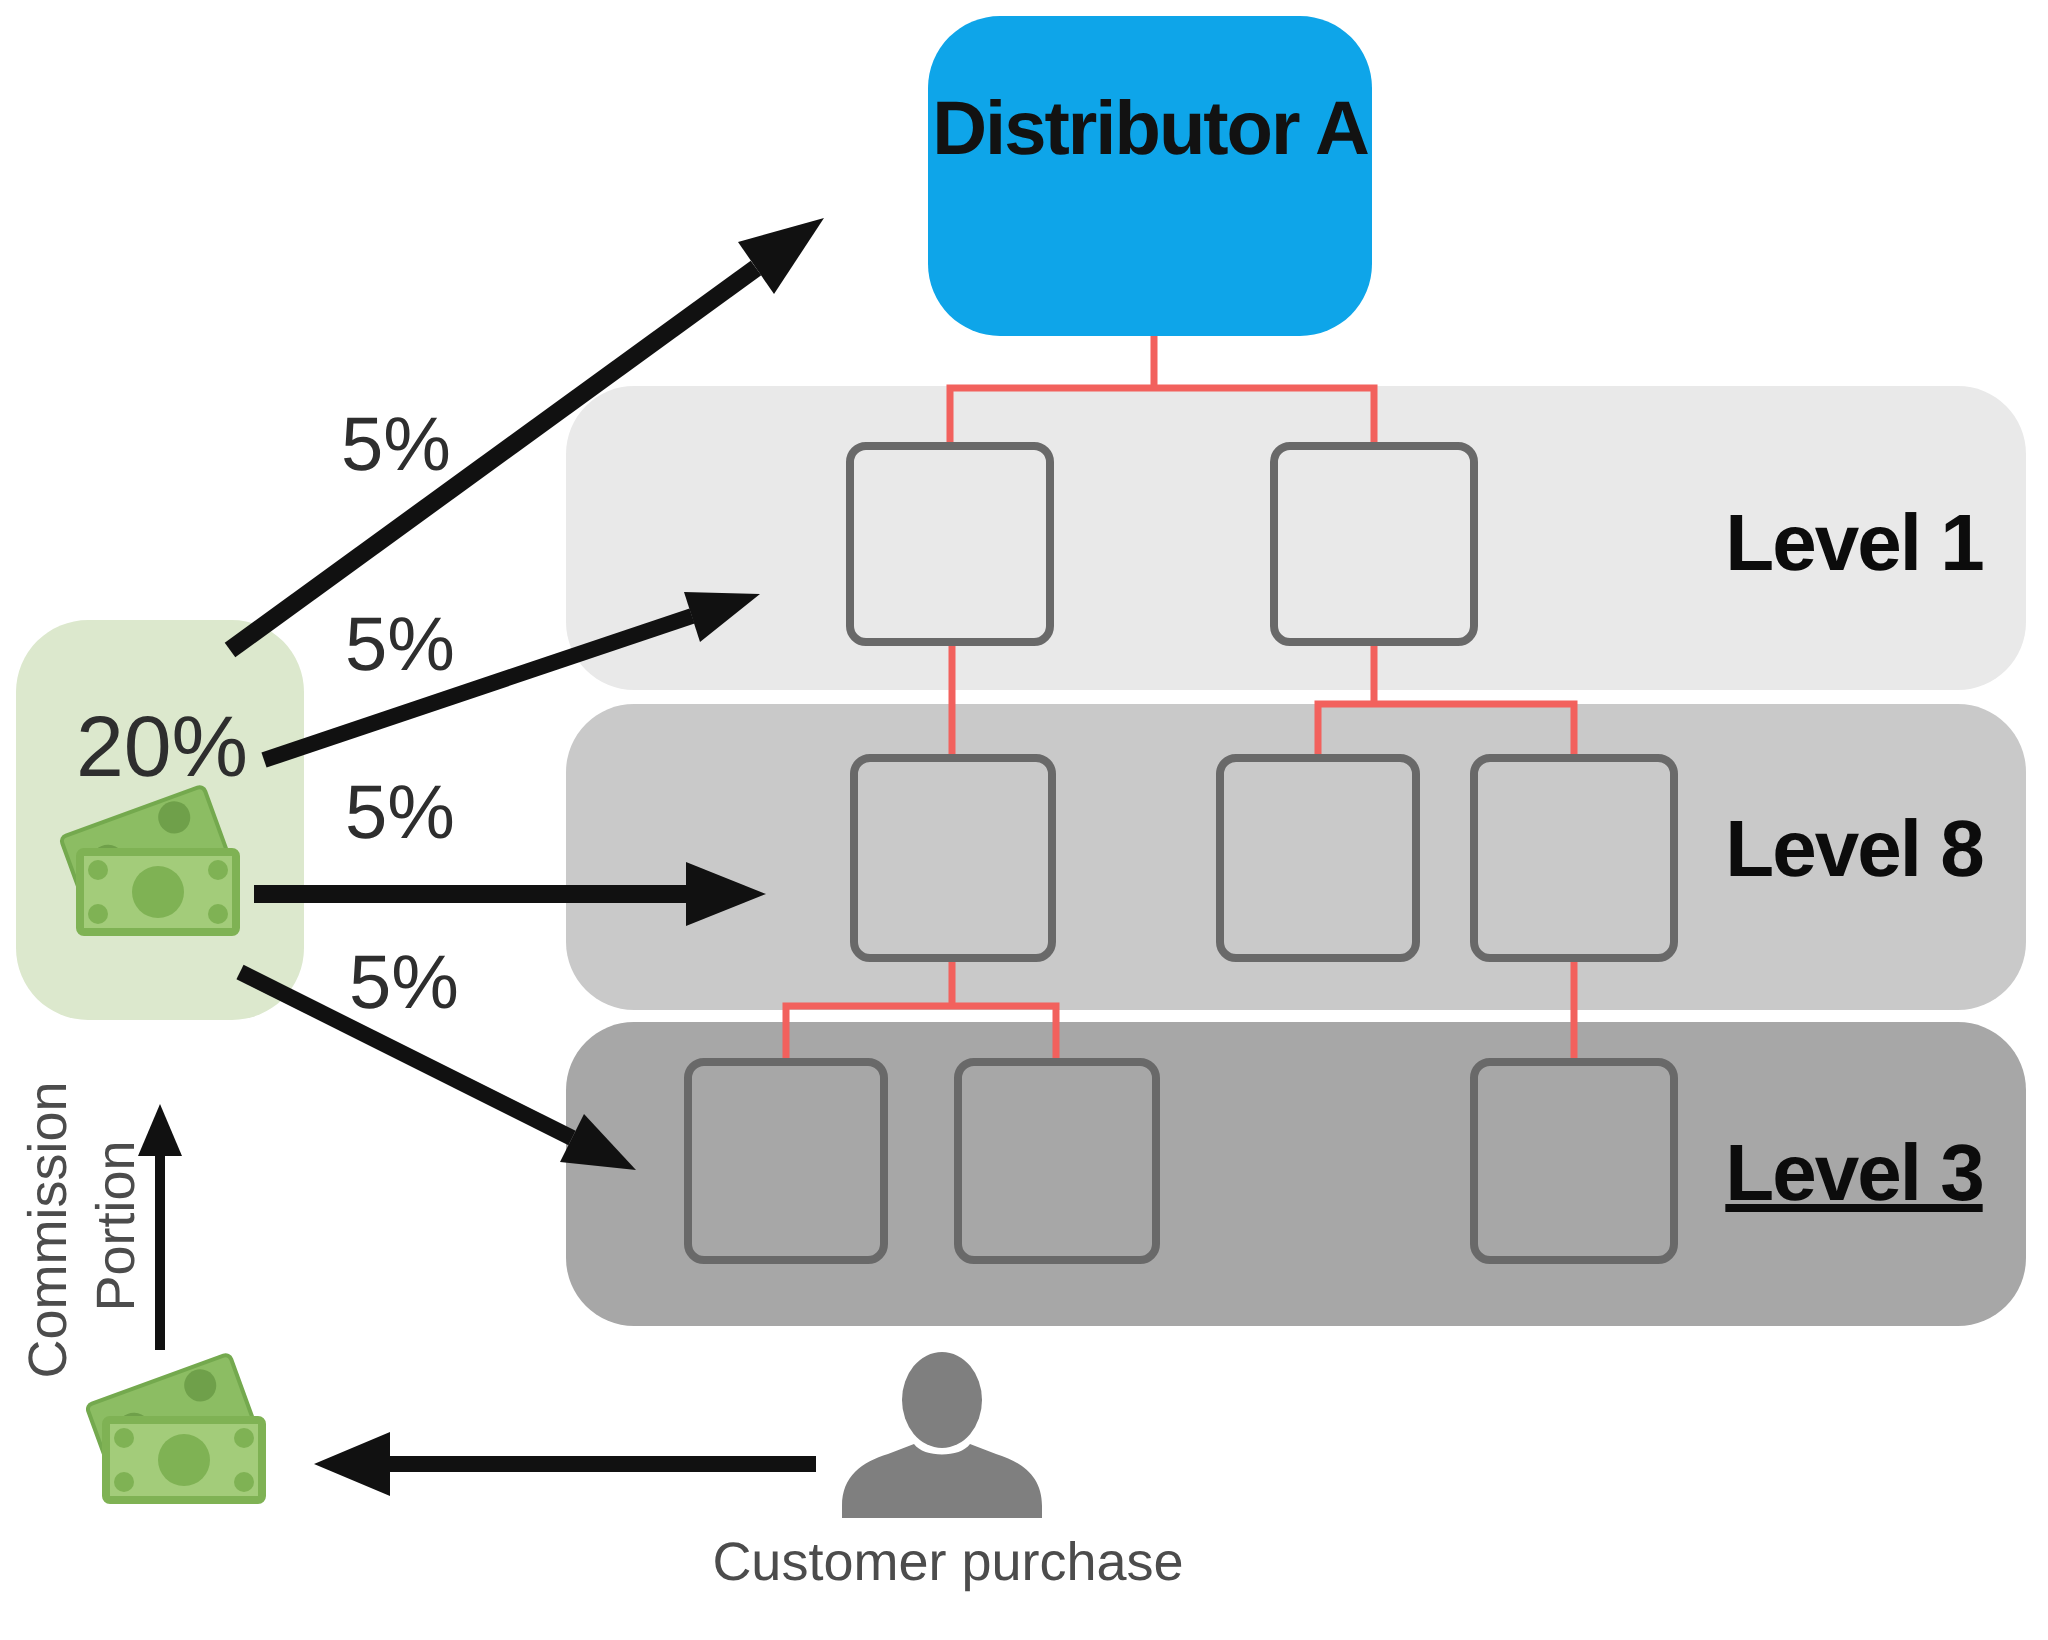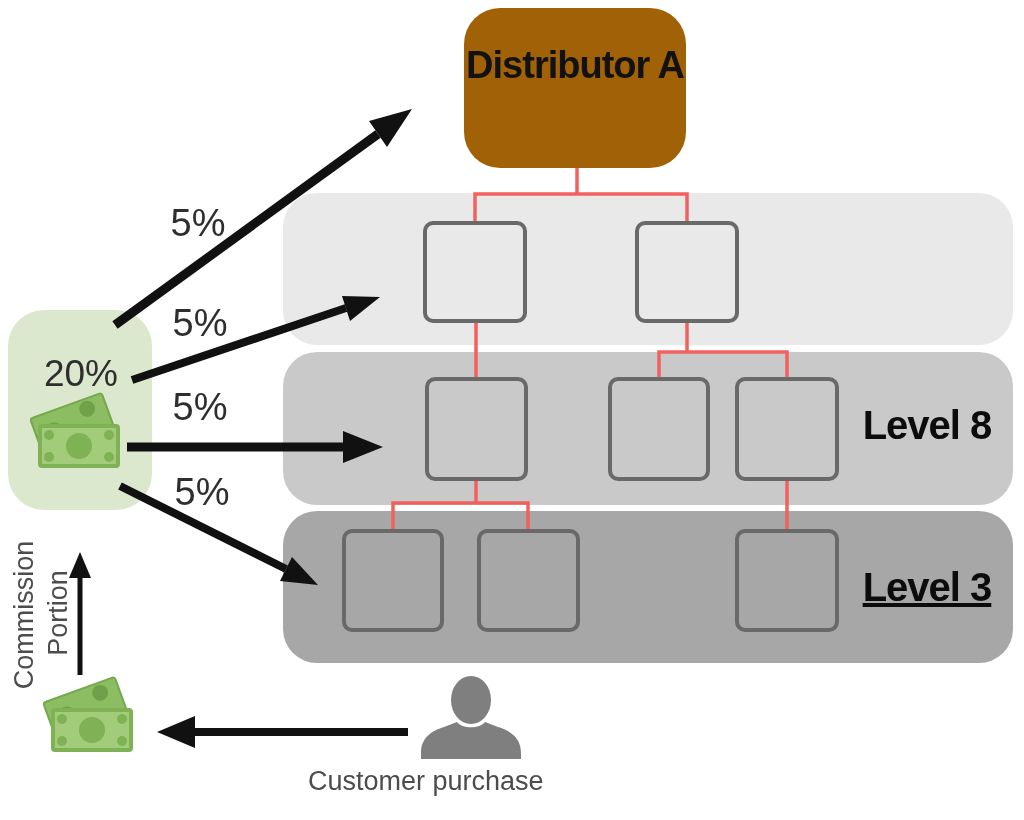--- a/index.html
+++ b/index.html
@@ -14,37 +14,37 @@
   .lvl-label{
     position:absolute;left:842px;width:170px;text-align:center;z-index:3;
     font-size:40px;font-weight:bold;color:#0c0c0c;line-height:40px;letter-spacing:-1px;
   }
   .mbox{
     position:absolute;border:4px solid #696969;border-radius:10px;
     background:transparent;box-sizing:border-box;z-index:3;
   }
   #distributor{
     position:absolute;left:464px;top:8px;width:222px;height:160px;border-radius:36px;
-    background:#a16207;z-index:3;text-align:center;box-sizing:border-box;padding-top:34px;
+    background:#0ea5e9;z-index:3;text-align:center;box-sizing:border-box;padding-top:34px;
     font-size:38px;font-weight:bold;color:#121212;line-height:46px;letter-spacing:-1px;
   }
   #commission-box{
     position:absolute;left:8px;top:310px;width:144px;height:200px;border-radius:36px;
     background:#dce8cd;z-index:1;
   }
   .pct{
     position:absolute;width:64px;text-align:center;z-index:5;
     font-size:38px;font-weight:300;color:#2e2e2e;line-height:38px;
   }
   #rate20{
     position:absolute;left:26px;top:352px;width:110px;text-align:center;z-index:5;
-    font-size:37px;font-weight:300;color:#2e2e2e;line-height:44px;
+    font-size:43px;font-weight:300;color:#2e2e2e;line-height:44px;
   }
   .caption{font-size:27px;font-weight:300;color:#4c4c4c;}
-  #customer-caption{position:absolute;left:308px;top:766px;width:300px;text-align:left;z-index:5;}
+  #customer-caption{position:absolute;left:324px;top:766px;width:300px;text-align:center;z-index:5;}
   .vtext{position:absolute;width:180px;height:30px;text-align:center;white-space:nowrap;
     transform:rotate(-90deg);z-index:5;line-height:30px;}
   #vt-commission{left:-66px;top:600px;}
   #vt-portion{left:-32px;top:598px;}
   svg.layer{position:absolute;left:0;top:0;pointer-events:none;}
   #connector-layer{z-index:2;}
   #overlay-layer{z-index:4;}
 </style>
 </head>
 <body>
@@ -69,20 +69,21 @@
   <div class="mbox" style="left:635px;top:221px;width:104px;height:102px;"></div>
 
   <div class="mbox" style="left:425px;top:377px;width:103px;height:104px;"></div>
   <div class="mbox" style="left:608px;top:377px;width:102px;height:104px;"></div>
   <div class="mbox" style="left:735px;top:377px;width:104px;height:104px;"></div>
 
   <div class="mbox" style="left:342px;top:529px;width:102px;height:103px;"></div>
   <div class="mbox" style="left:477px;top:529px;width:103px;height:103px;"></div>
   <div class="mbox" style="left:735px;top:529px;width:104px;height:103px;"></div>
 
+  <div class="lvl-label" style="top:252px;">Level 1</div>
   <div class="lvl-label" style="top:405px;">Level 8</div>
   <div class="lvl-label" style="top:567px;text-decoration:underline;">Level 3</div>
 
   <div id="commission-box"></div>
   <div id="rate20">20%</div>
 
   <div class="pct" style="left:166px;top:204px;">5%</div>
   <div class="pct" style="left:168px;top:304px;">5%</div>
   <div class="pct" style="left:168px;top:388px;">5%</div>
   <div class="pct" style="left:170px;top:473px;">5%</div>

